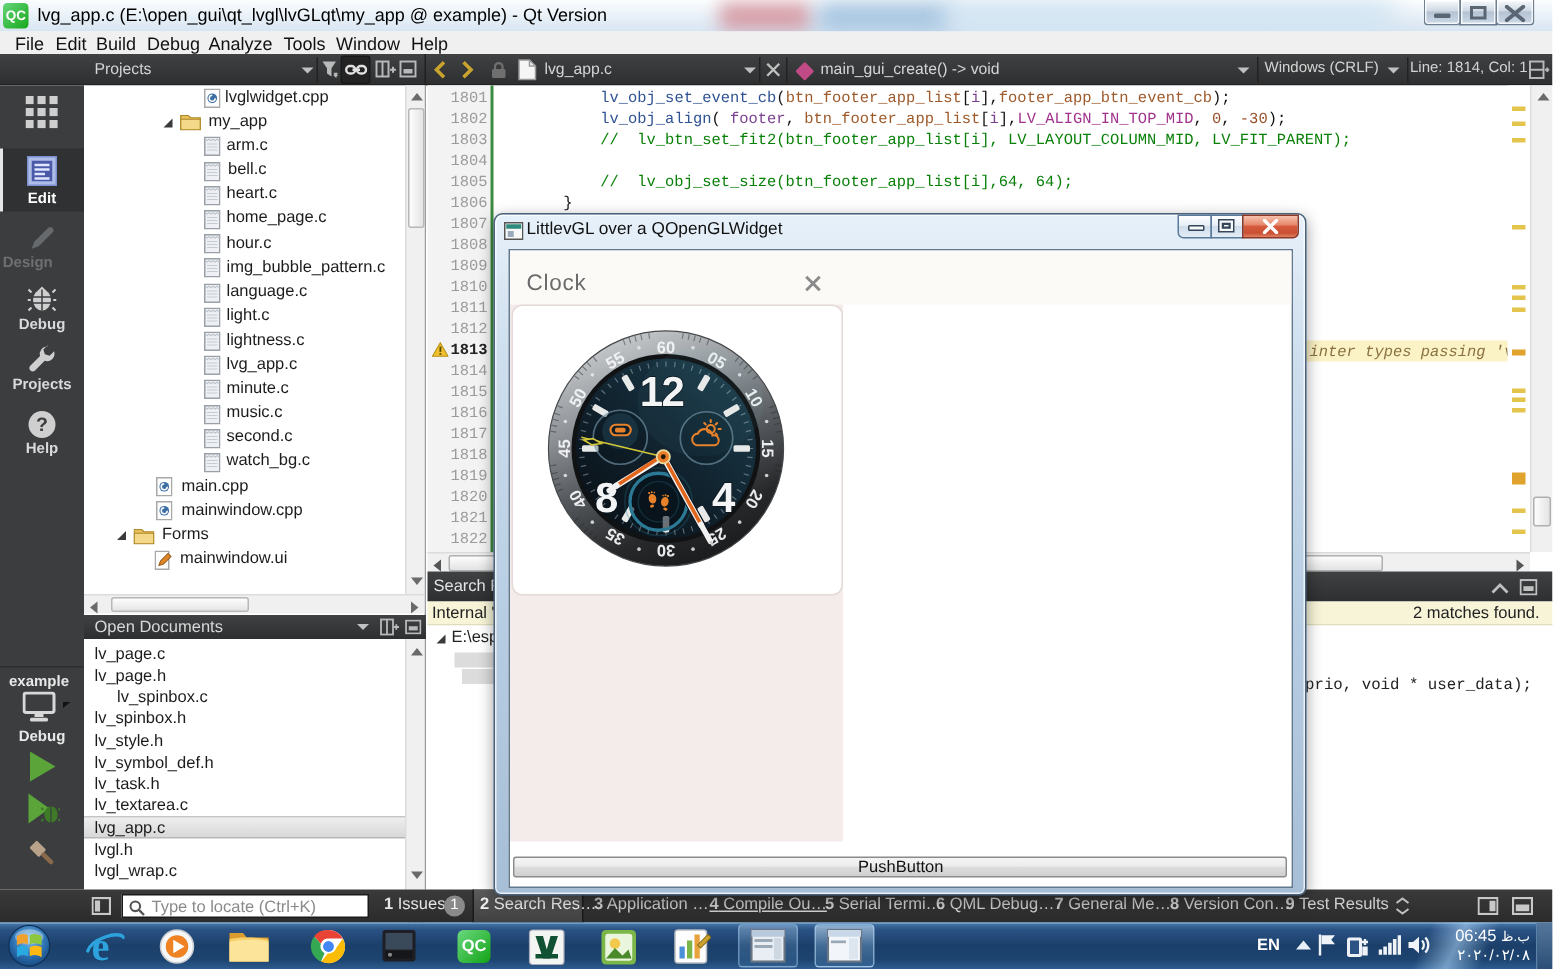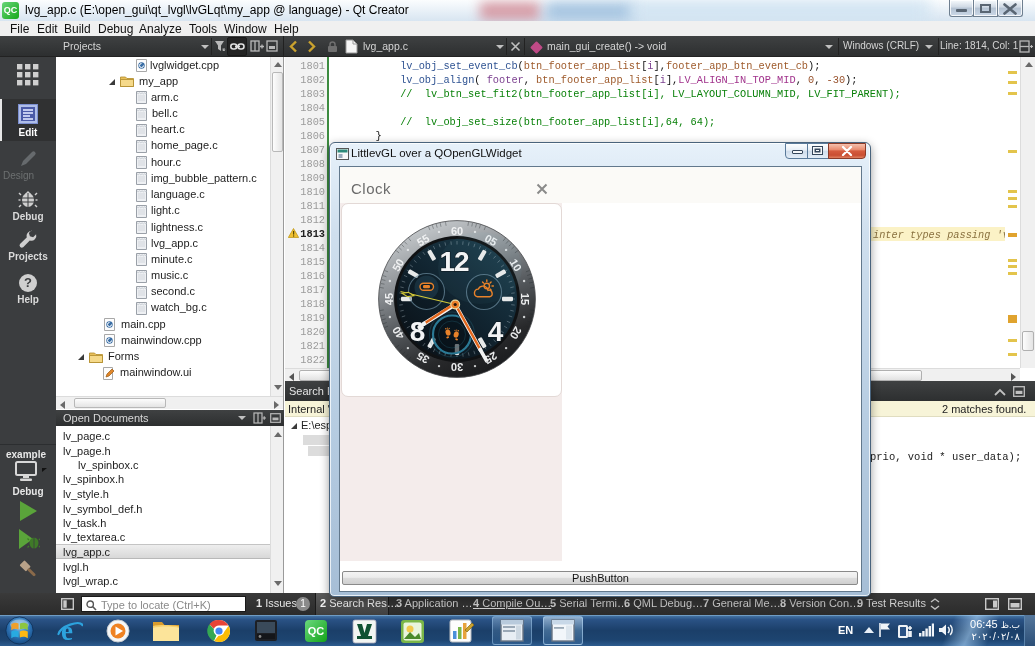--- a/index.html
+++ b/index.html
@@ -9,21 +9,21 @@
   .mono { font-family:"Liberation Mono", monospace; }
 </style>
 </head>
 <body>
 
 <div class="abs" id="titlebar" style="left:0;top:0;width:1035px;height:21px;background:linear-gradient(#fbfdfe,#e2ecf5 70%,#d8e5f1);overflow:hidden;">
   <div class="abs" style="left:480px;top:2px;width:60px;height:18px;background:#cf7a85;filter:blur(6px);opacity:.7;"></div>
   <div class="abs" style="left:545px;top:2px;width:90px;height:18px;background:#8fb6d9;filter:blur(7px);opacity:.8;"></div>
   <div class="abs" style="left:630px;top:0px;width:300px;height:21px;background:#cfe3f2;filter:blur(8px);opacity:.9;"></div>
   <div class="abs" style="left:2px;top:2px;width:17px;height:17px;background:linear-gradient(135deg,#67d57a,#17a81a);border-radius:3px;color:#fff;font-size:9px;font-weight:bold;text-align:center;line-height:17px;">QC</div>
-  <div class="abs" style="left:25px;top:3px;font-size:12px;color:#000;">lvg_app.c (E:\open_gui\qt_lvgl\lvGLqt\my_app @ language) - Qt Creator</div>
+  <div class="abs" style="left:25px;top:3px;font-size:12px;color:#000;">lvg_app.c (E:\open_gui\qt_lvgl\lvGLqt\my_app @ example) - Qt Version</div>
 
   <div class="abs" style="left:949px;top:0;width:74px;height:17px;">
     <div class="abs" style="left:0;top:0;width:25px;height:17px;background:linear-gradient(#f8fbfd,#cfd9e4 45%,#b4c2d2 50%,#ccd9e8);border:1px solid #6e7f90;border-top:none;border-radius:0 0 3px 3px;box-shadow:inset 0 0 0 1px rgba(255,255,255,.8);"></div>
     <div class="abs" style="left:24px;top:0;width:25px;height:17px;background:linear-gradient(#f8fbfd,#cfd9e4 45%,#b4c2d2 50%,#ccd9e8);border:1px solid #6e7f90;border-top:none;box-shadow:inset 0 0 0 1px rgba(255,255,255,.8);"></div>
     <div class="abs" style="left:48px;top:0;width:26px;height:17px;background:linear-gradient(#f8fbfd,#cfd9e4 45%,#b4c2d2 50%,#ccd9e8);border:1px solid #6e7f90;border-top:none;border-radius:0 0 3px 3px;box-shadow:inset 0 0 0 1px rgba(255,255,255,.8);"></div>
     <div class="abs" style="left:7px;top:9px;width:11px;height:3px;background:#5a6673;border-radius:1px;"></div>
     <div class="abs" style="left:31px;top:4px;width:11px;height:9px;border:2px solid #5a6673;"></div>
     <svg class="abs" style="left:53px;top:3px;" width="16" height="12" viewBox="0 0 16 12">
         <path d="M2.5 1.5 L13.5 10.5 M13.5 1.5 L2.5 10.5" stroke="#5a6673" stroke-width="2.6" stroke-linecap="round"></path>
       </svg>
@@ -137,21 +137,21 @@
         <line x1="2" y1="6" x2="12" y2="6"></line>
         <line x1="2" y1="9" x2="9" y2="9"></line>
         <line x1="2" y1="12" x2="12" y2="12"></line>
       </g>
     </svg>
   <div class="abs" style="left:0;top:70px;width:56px;text-align:center;font-size:10px;font-weight:bold;color:#ffffff;">Edit</div>
 
   <svg class="abs" style="left:18px;top:92px;" width="20" height="20" viewBox="0 0 20 20">
       <path d="M3 17 L5 12 L14 3 a2 2 0 0 1 3 3 L8 15 Z" fill="#666a6d"></path>
     </svg>
-  <div class="abs" style="left:0;top:113px;width:37px;text-align:center;font-size:10px;font-weight:normal;color:#6d7071;">Design</div>
+  <div class="abs" style="left:0;top:113px;width:37px;text-align:center;font-size:10px;font-weight:bold;color:#6d7071;">Design</div>
 
   <svg class="abs" style="left:18px;top:132px;" width="20" height="20" viewBox="0 0 20 20">
       <g fill="#cfcfcf">
         <ellipse cx="10" cy="11" rx="6" ry="7"></ellipse>
         <path d="M10 2 l3 3 h-6 z"></path>
       </g>
       <g stroke="#3b3d3f" stroke-width="1">
         <line x1="10" y1="4" x2="10" y2="18"></line>
         <line x1="4" y1="9" x2="16" y2="9"></line>
         <line x1="4" y1="13" x2="16" y2="13"></line>
@@ -724,21 +724,21 @@
     <div class="abs" style="left:0;top:0;width:521px;height:36px;background:#fbfaf7;"></div>
     <div class="abs" style="left:11px;top:13px;font-size:15px;color:#6b6b6b;letter-spacing:0.5px;">Clock</div>
     <svg class="abs" style="left:196px;top:16px;" width="12" height="12" viewBox="0 0 12 12">
         <path d="M1.5 1.5 L10.5 10.5 M10.5 1.5 L1.5 10.5" stroke="#8a8a8a" stroke-width="2"></path>
       </svg>
 
     <div class="abs" style="left:0;top:36px;width:222px;height:358px;background:#f4eceb;"></div>
 
     <div class="abs" style="left:1px;top:36px;width:221px;height:194px;background:#fff;border:1px solid #e3d9d6;border-radius:7px;"></div>
 
-    <div class="abs" style="left:16px;top:0;width:521px;height:468px;">
+    <div class="abs" style="left:3px;top:0;width:521px;height:468px;">
         <svg class="abs" style="left:22px;top:52.5px;" width="158" height="158" viewBox="0 0 158 158">
 <defs>
 <linearGradient id="bez" x1="0.3" y1="0" x2="0.7" y2="1">
               <stop offset="0" stop-color="#c9cdd0"></stop>
               <stop offset="0.3" stop-color="#8e9296"></stop>
               <stop offset="0.55" stop-color="#54585c"></stop>
               <stop offset="0.8" stop-color="#28292b"></stop>
               <stop offset="1" stop-color="#18191b"></stop>
             </linearGradient>
 <linearGradient id="face" x1="0.1" y1="0.95" x2="0.9" y2="0.05">

